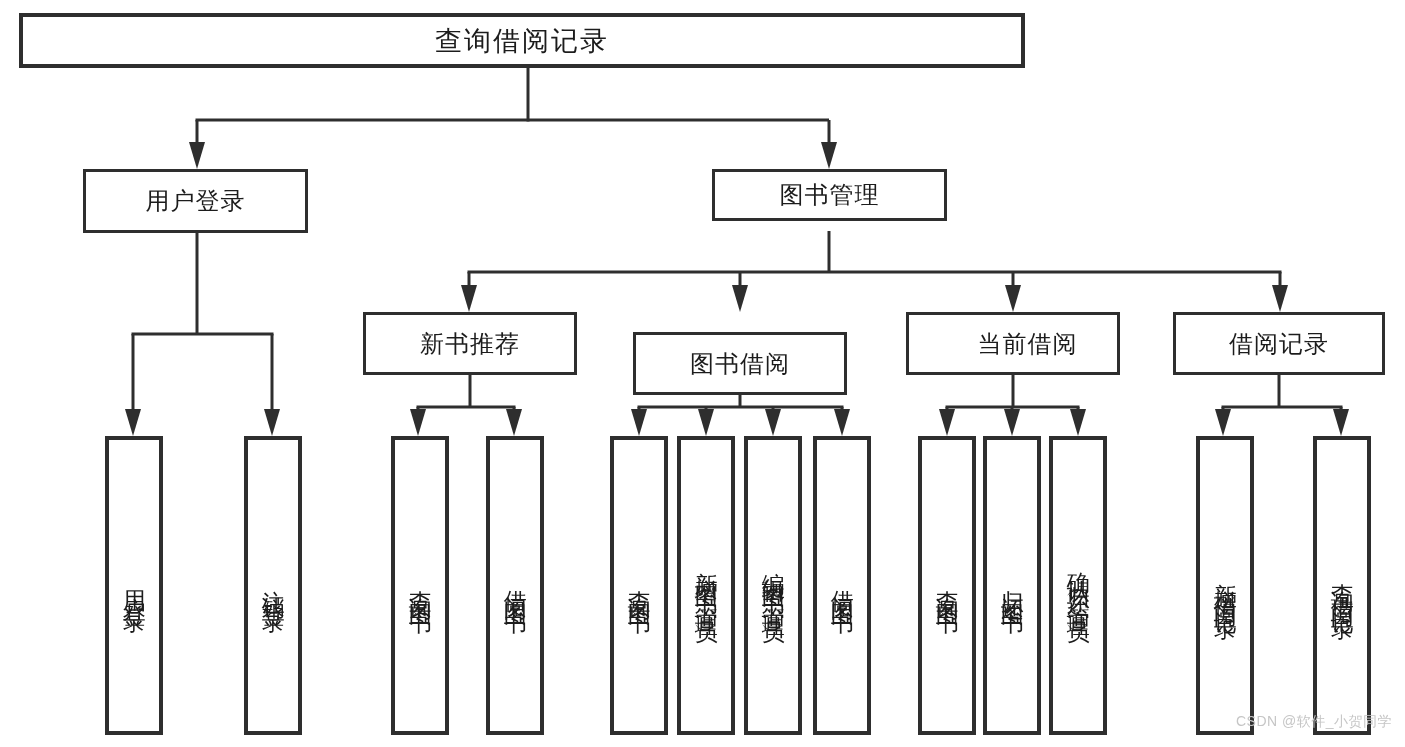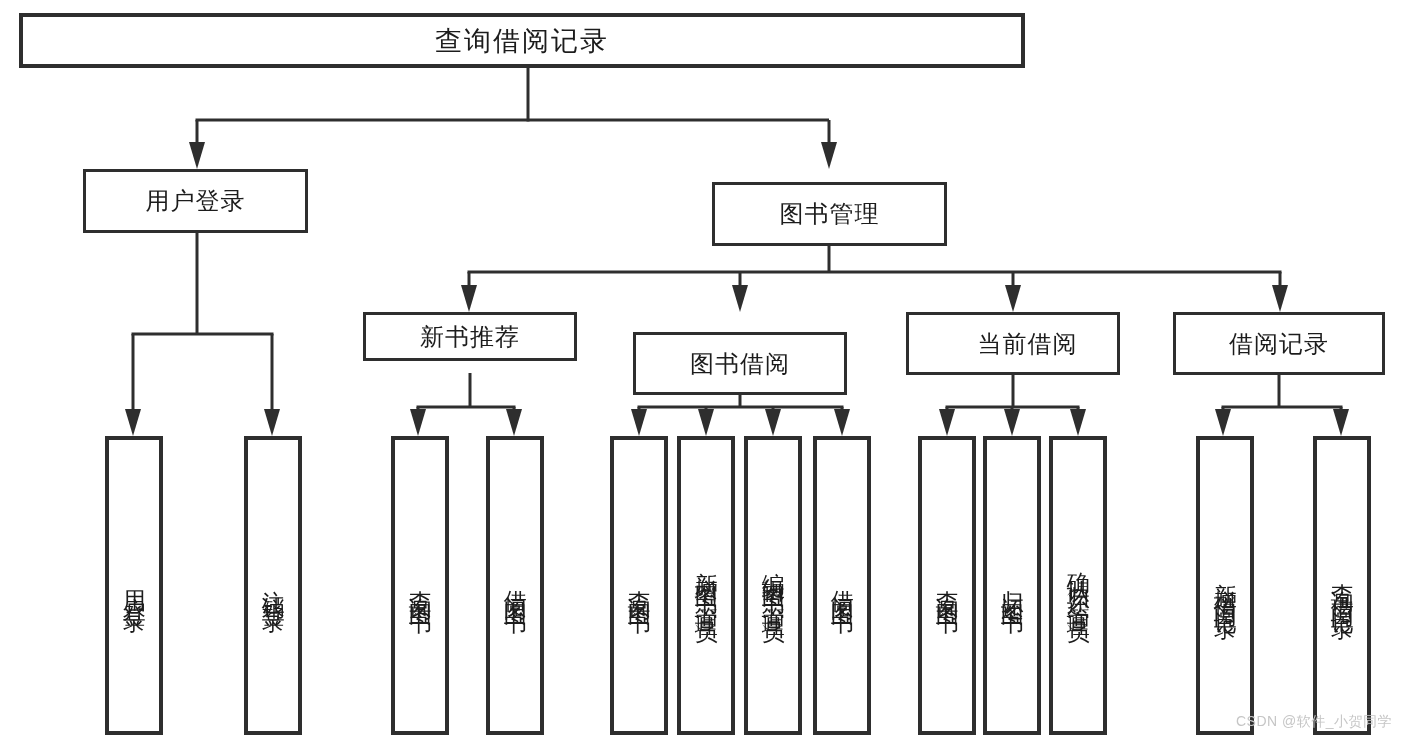--- a/index.html
+++ b/index.html
@@ -117,25 +117,25 @@
     <polygon points="1333,409 1349,409 1341,436"></polygon>
   </svg>
 
   <div class="box root-box" style="left:19px; top:13px; width:1006px; height:55px;">
     <span class="h-label">查询借阅记录</span>
   </div>
 
   <div class="box" style="left:83px; top:169px; width:225px; height:64px;">
     <span class="h-label">用户登录</span>
   </div>
-  <div class="box" style="left:712px; top:182px; width:235px; height:64px;">
+  <div class="box" style="left:712px; top:169px; width:235px; height:52px;">
     <span class="h-label">图书管理</span>
   </div>
 
-  <div class="box" style="left:363px; top:312px; width:214px; height:49px;">
+  <div class="box" style="left:363px; top:312px; width:214px; height:63px;">
     <span class="h-label">新书推荐</span>
   </div>
   <div class="box" style="left:633px; top:332px; width:214px; height:63px;">
     <span class="h-label">图书借阅</span>
   </div>
   <div class="box" style="left:906px; top:312px; width:214px; height:63px;padding-left:29px;">
     <span class="h-label">当前借阅</span>
   </div>
   <div class="box" style="left:1173px; top:312px; width:212px; height:63px;">
     <span class="h-label">借阅记录</span>

